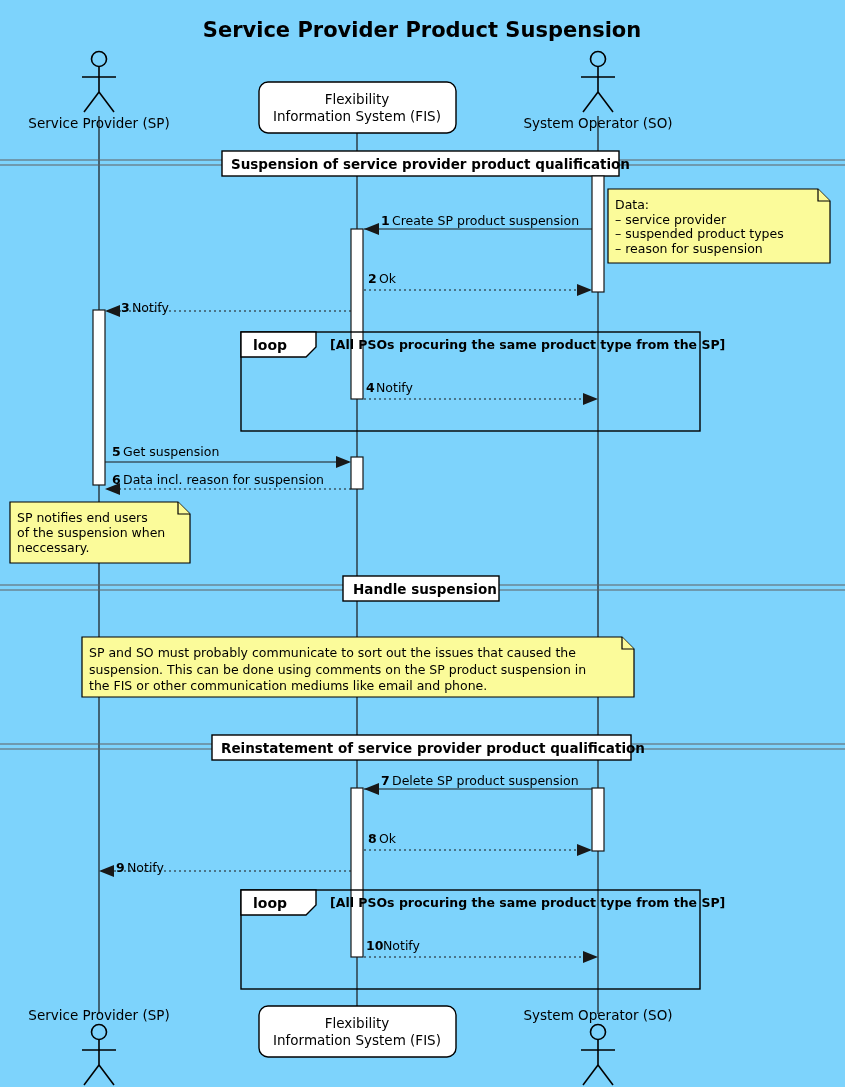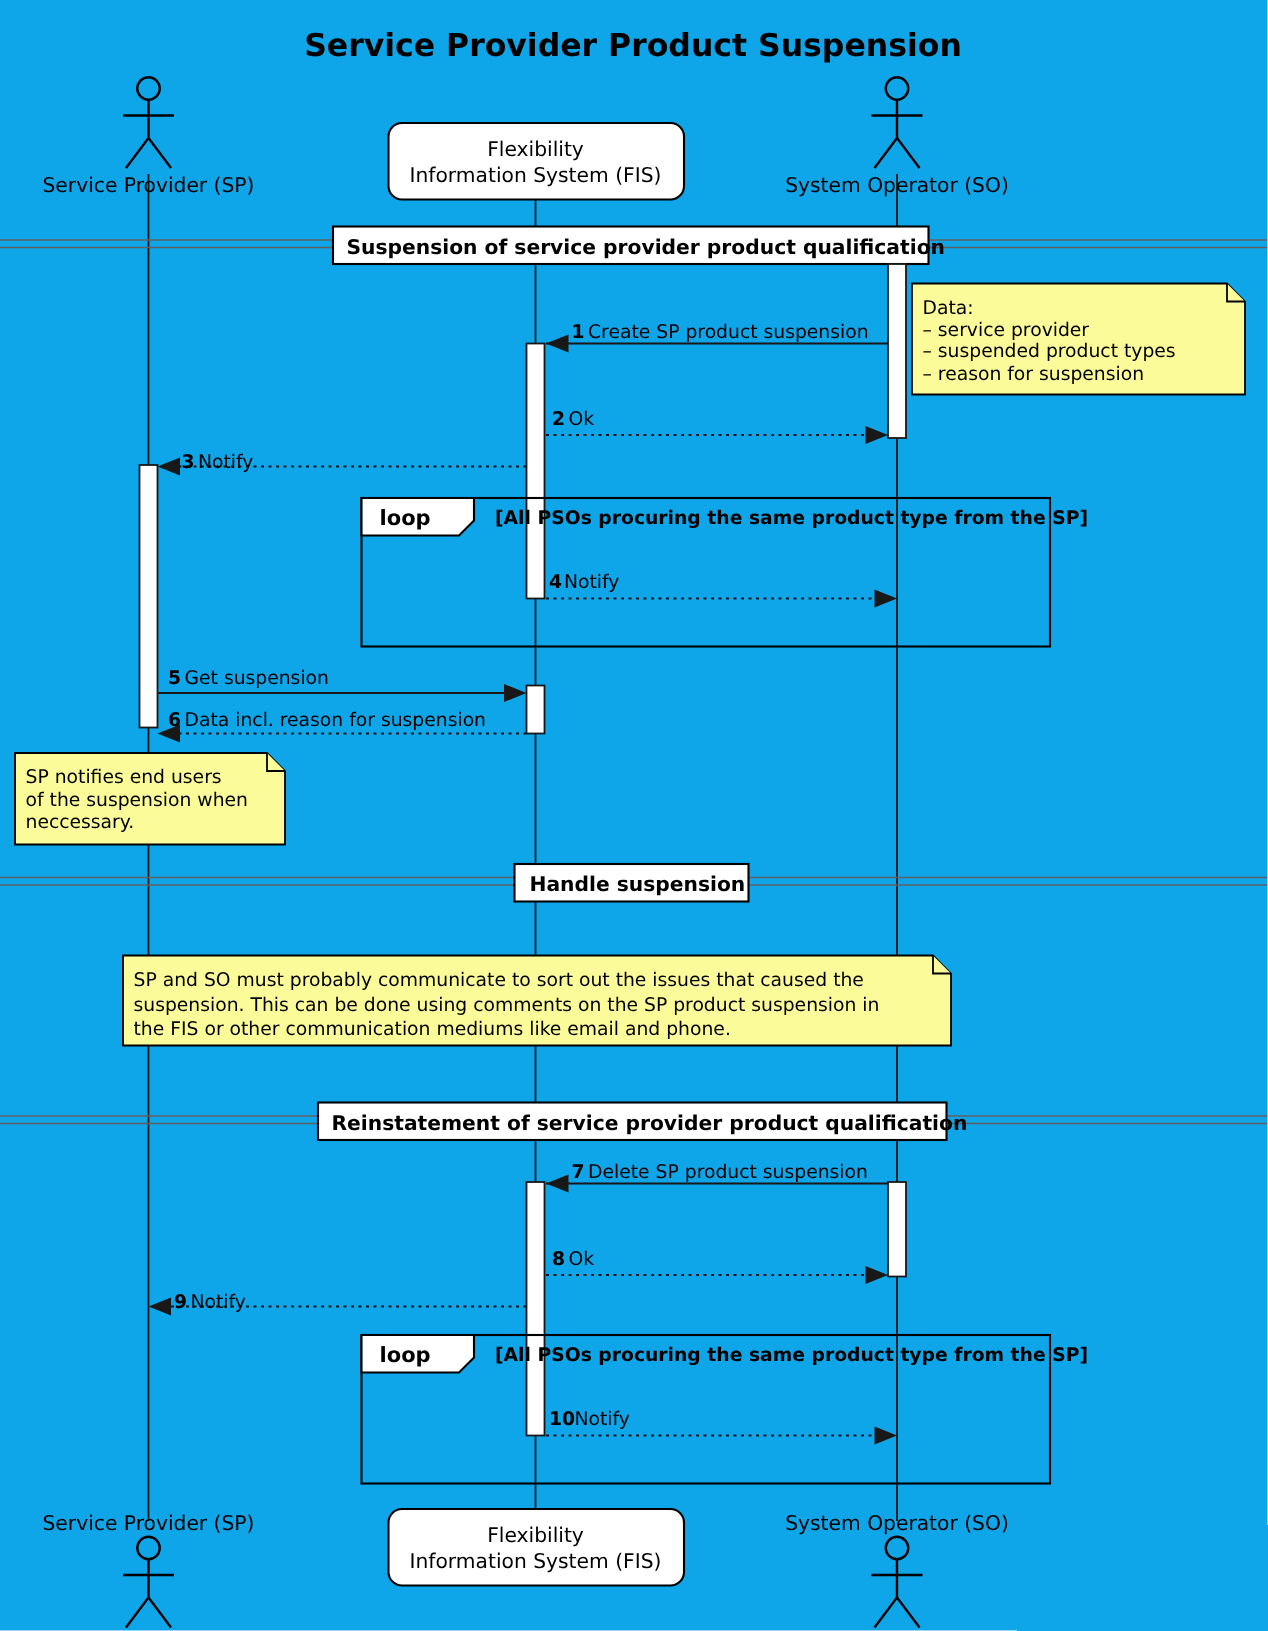--- a/index.html
+++ b/index.html
@@ -11,21 +11,21 @@
   body {
     font-family: "DejaVu Sans", sans-serif;
     width: 845px;
     height: 1087px;
     overflow: hidden;
   }
   #diagram {
     position: relative;
     width: 845px;
     height: 1087px;
-    background: #0ea5e9;
+    background: #7dd3fc;
   }
   svg#canvas {
     position: absolute;
     left: 0;
     top: 0;
     width: 845px;
     height: 1087px;
   }
   .title-text {
     font-family: "DejaVu Sans", sans-serif;

